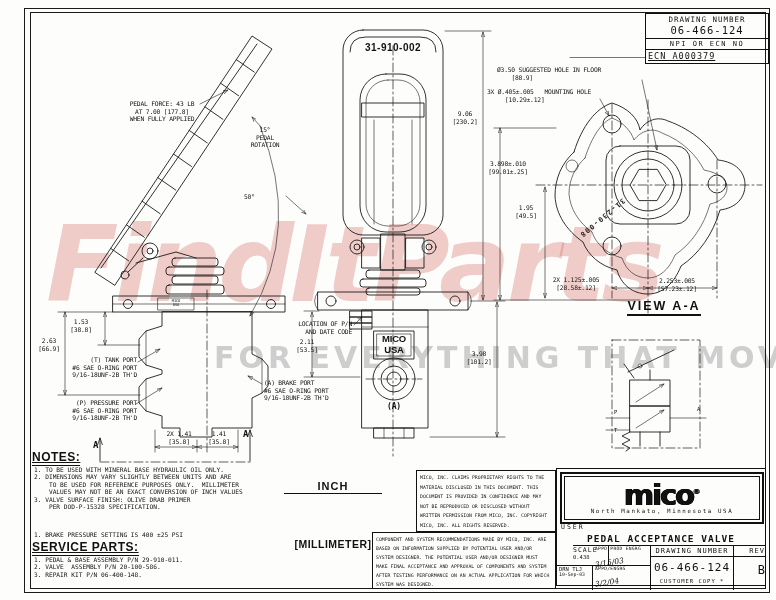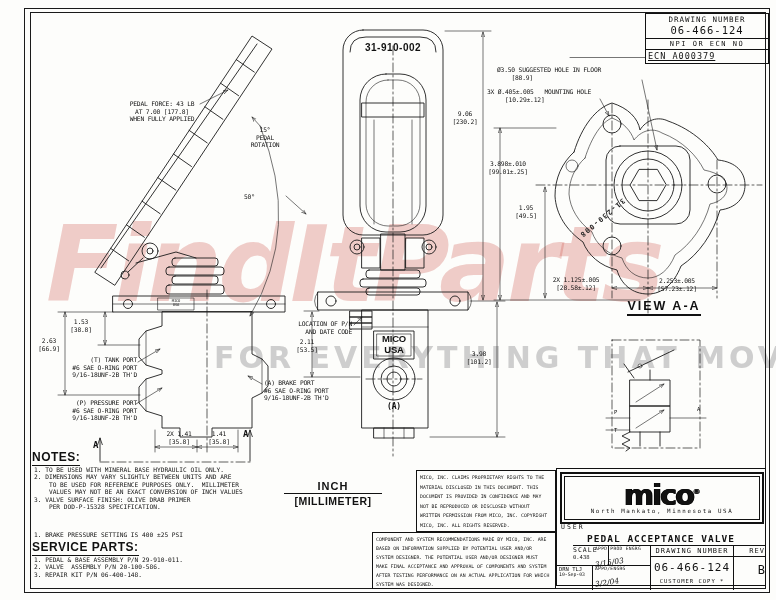--- a/index.html
+++ b/index.html
@@ -20,38 +20,38 @@
   #art path,#art line,#art rect,#art circle,#art polygon,#art polyline
       {fill:none;stroke:#1b1b1b;stroke-width:0.9;stroke-linecap:round;stroke-linejoin:round;}
   .cl{stroke-dasharray:9 3 2 3;stroke-width:0.7 !important;}
   .thin{stroke-width:0.6 !important;}
   
   .ann{position:absolute;font:6.3px "DejaVu Sans Mono",monospace;color:#111;
        line-height:1.22;white-space:pre-wrap;z-index:3;letter-spacing:-0.2px;}
   .c{text-align:center;} .r{text-align:right;}
   .bold{font-weight:bold;}
   .h{position:absolute;z-index:3;font:bold 12px "Liberation Sans",sans-serif;
-     letter-spacing:0.5px;color:#111;}
+     letter-spacing:0.5px;color:#111;text-decoration:underline;}
   .h > span{border-bottom:1.8px solid #111;padding-bottom:0.5px;}
   .body-block{position:absolute;z-index:3;font:6.2px "DejaVu Sans Mono",monospace;
        line-height:1.2;white-space:pre-wrap;color:#111;}
   
   #dnbox{position:absolute;left:645px;top:13px;width:122px;z-index:4;
          border:1.6px solid #111;background:transparent;}
   #dnbox .row1{border-bottom:1.3px solid #111;padding:1px 0 2px;}
   #dnbox .lab{font:7.5px "DejaVu Sans Mono",monospace;letter-spacing:1px;text-align:center;}
   #dnbox .num{font:10.5px "DejaVu Sans Mono",monospace;letter-spacing:1px;text-align:center;}
   #dnbox .row2{border-bottom:1.3px solid #111;font:7px "DejaVu Sans Mono",monospace;
                letter-spacing:1.5px;text-align:center;padding:1px 0;}
   #dnbox .row3{font:8.5px "DejaVu Sans Mono",monospace;letter-spacing:1px;padding:1px 2px 2px;text-decoration:underline;}
   
   #units{position:absolute;left:284px;top:480px;width:98px;z-index:3;text-align:center;}
   #units .inch{font:bold 11px "Liberation Sans",sans-serif;letter-spacing:1px;
                border-bottom:1.6px solid #111;padding-bottom:1px;}
-  #units .mm{font:bold 10.5px "Liberation Sans",sans-serif;letter-spacing:0.5px;padding-top:1px;}
+  #units .mm{font:bold 10.5px "Liberation Sans",sans-serif;letter-spacing:0.5px;padding-top:1px;margin-top:43px;}
   
   .legal{position:absolute;z-index:3;border:1px solid #111;background:rgba(253,253,251,0.6);
          font:4.8px "DejaVu Sans Mono",monospace;color:#111;padding:2px 3px;
          overflow:hidden;box-sizing:border-box;text-align:left;}
   #legal1{left:416px;top:470px;width:140px;height:62px;line-height:9.6px;}
   #legal2{left:372px;top:532px;width:184px;height:57px;line-height:9px;}
   
   #tblock{position:absolute;left:556px;top:468px;width:210px;height:118px;z-index:4;
           border:1.6px solid #111;box-sizing:border-box;}
   #logobox{position:absolute;left:3px;top:3px;width:200px;height:48px;border:2px solid #111;}

